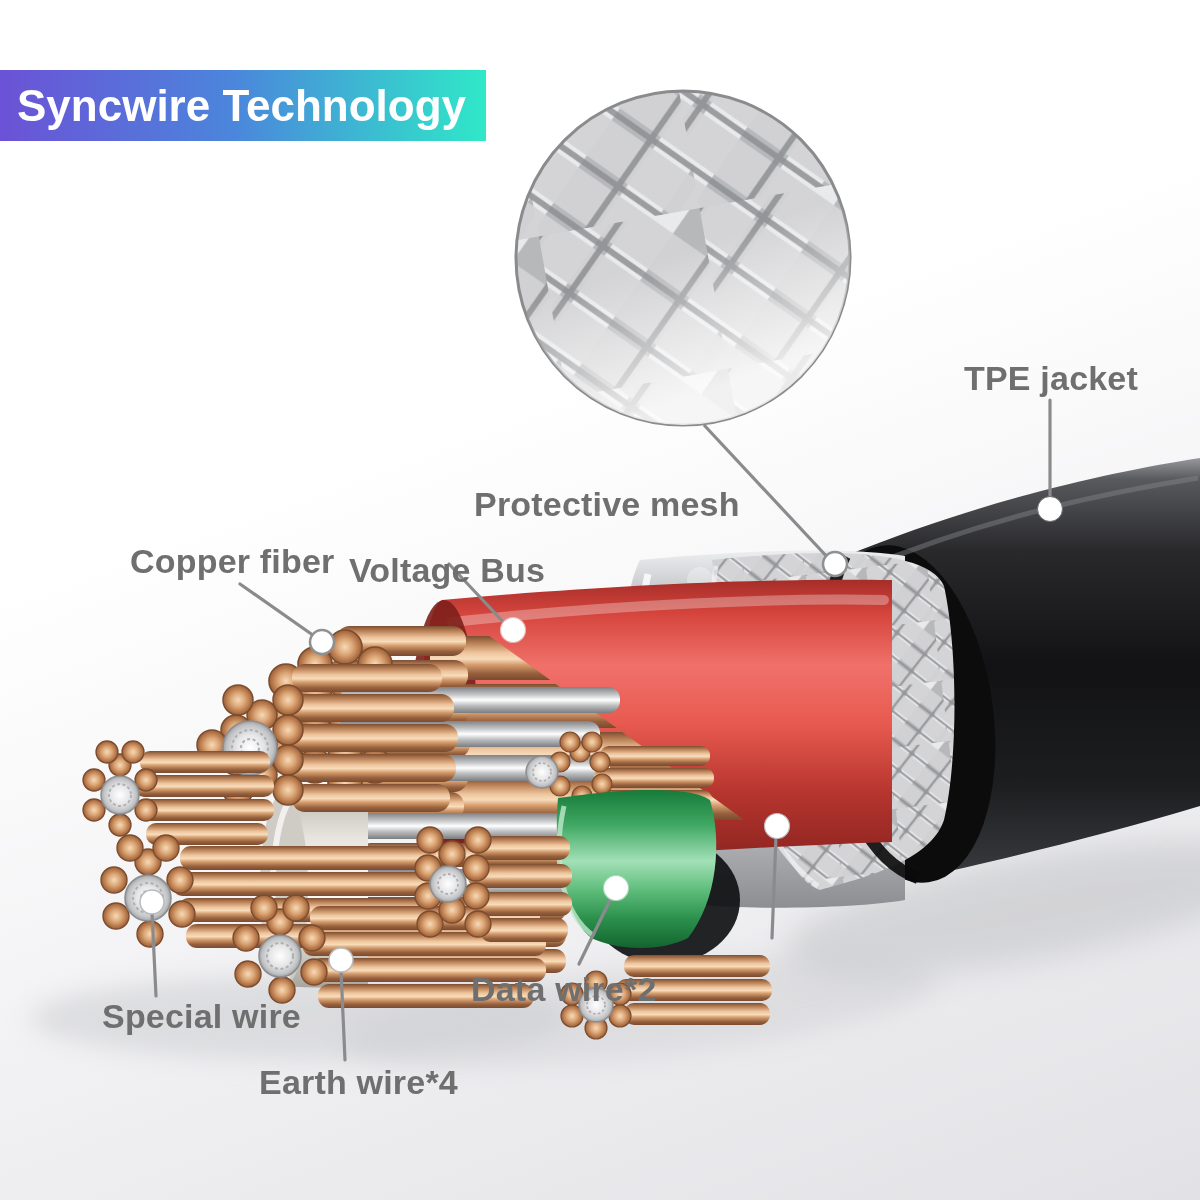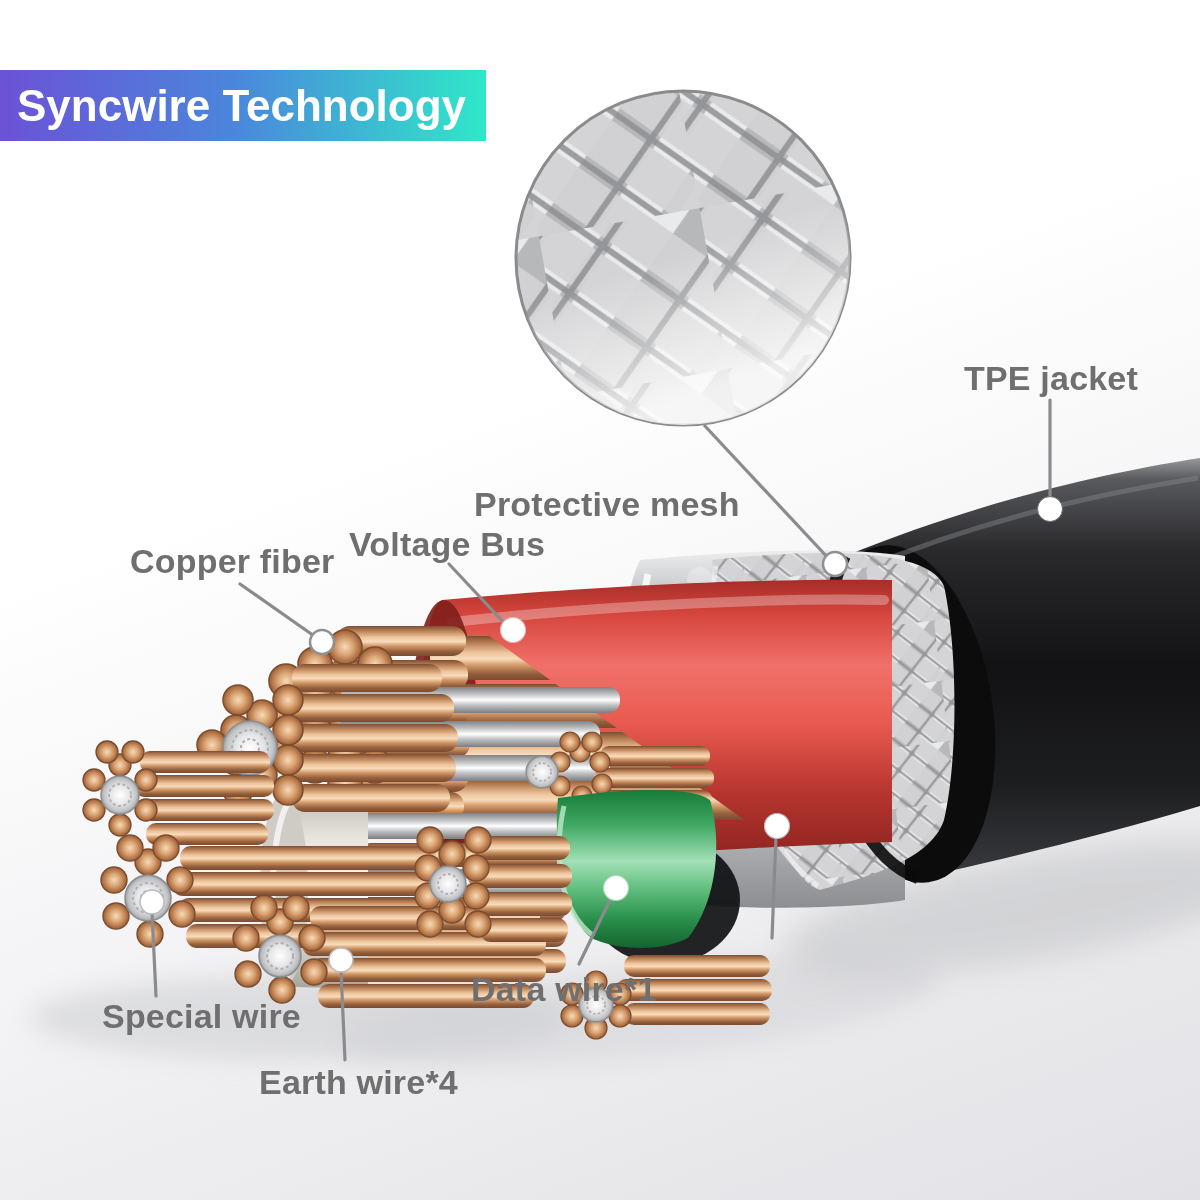--- a/index.html
+++ b/index.html
@@ -402,20 +402,20 @@
     <circle cx="616" cy="888" r="12.5" stroke="#a8d8b6" stroke-width="1.2"></circle>
     <circle cx="777" cy="826" r="12.5" stroke="#b9babc" stroke-width="1.2"></circle>
   </g>
 </svg>
 
 <div id="banner">Syncwire Technology</div>
 
 <div class="label" style="left:964px;top:360px;">TPE jacket</div>
 <div class="label" style="left:474px;top:446px;margin-top:40px;">Protective mesh</div>
 <div class="label" style="left:130px;top:543px;">Copper fiber</div>
-<div class="label" style="left:349px;top:526px;">Voltage Bus</div>
+<div class="label" style="left:349px;top:552px;">Voltage Bus</div>
 <div class="label" style="left:102px;top:998px;">Special wire</div>
 <div class="label" style="left:259px;top:1064px;">Earth wire*4</div>
-<div class="label" style="left:471px;top:971px;">Data wire*1</div>
+<div class="label" style="left:471px;top:971px;">Data wire*2</div>
 <div class="label two-line" style="left:684px;top:944px;">
 </div>
 
 </div>
 
 </body></html>

